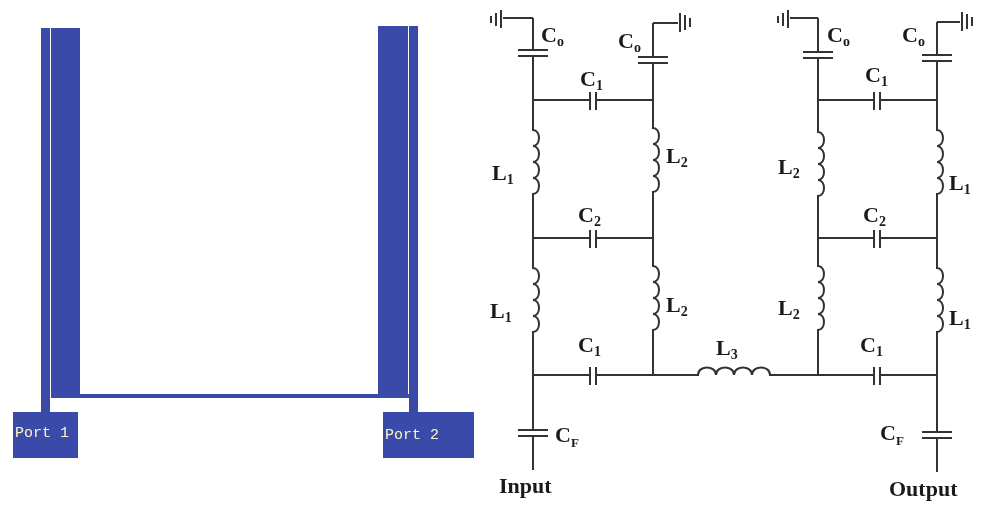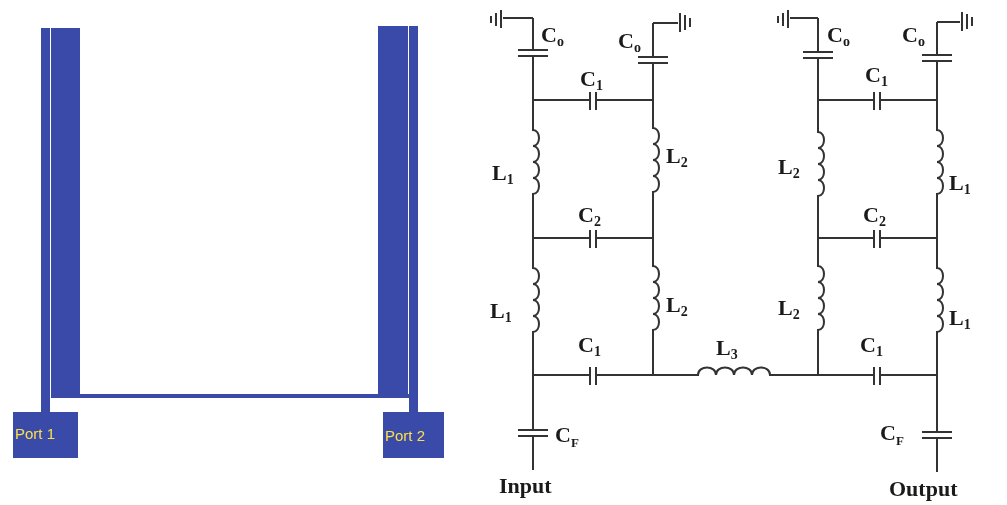--- a/index.html
+++ b/index.html
@@ -1,37 +1,37 @@
 <!DOCTYPE html>
 <html><head>
 <meta charset="utf-8">
 <style>
   html, body { margin: 0; padding: 0; background: #ffffff; }
   body { width: 1007px; height: 505px; position: relative; overflow: hidden; }
   .panel { position: absolute; top: 0; }
   #layout { left: 0; width: 470px; height: 505px; }
   #schematic { left: 470px; width: 537px; height: 414px; }
   .metal { position: absolute; background: #3a4aa8; }
-  .port-label { position: absolute; font-family: Liberation Sans, sans-serif; font-size: 15px; color: #fde047; white-space: nowrap; }
+  .port-label { position: absolute; font-family: Liberation Mono, monospace; font-size: 15px; color: #fef9c3; white-space: nowrap; }
   svg text { font-family: "Liberation Serif", serif; font-weight: bold; fill: #1a1a1a; }
 </style>
 </head>
 <body>
 
 <div id="layout" class="panel">
   <div class="metal" style="left:41px; top:28px; width:9px; height:384px;"></div>
   <div class="metal" style="left:51px; top:28px; width:29px; height:370px;"></div>
   <div class="metal" style="left:51px; top:394px; width:358px; height:4px;"></div>
   <div class="metal" style="left:378px; top:26px; width:30px; height:372px;"></div>
   <div class="metal" style="left:409px; top:26px; width:9px; height:386px;"></div>
 
   <div class="metal" style="left:13px; top:412px; width:65px; height:46px;">
     <span class="port-label" style="left:2px; top:13px;">Port 1</span>
   </div>
-  <div class="metal" style="left:383px; top:412px; width:61px; height:46px;">
+  <div class="metal" style="left:383px; top:412px; width:61px; height:46px;padding-left:30px;">
     <span class="port-label" style="left:2px; top:15px;">Port 2</span>
   </div>
 </div>
 
 <div id="schematic" class="panel">
 <svg width="537" height="505" viewBox="0 0 537 505" xmlns="http://www.w3.org/2000/svg" stroke="#333" stroke-width="2" fill="none">
 
   <g>
     <path d="M63 18 H33"></path>
     <path d="M31 10 V28 M26 13 V26 M21 16 V23"></path>

